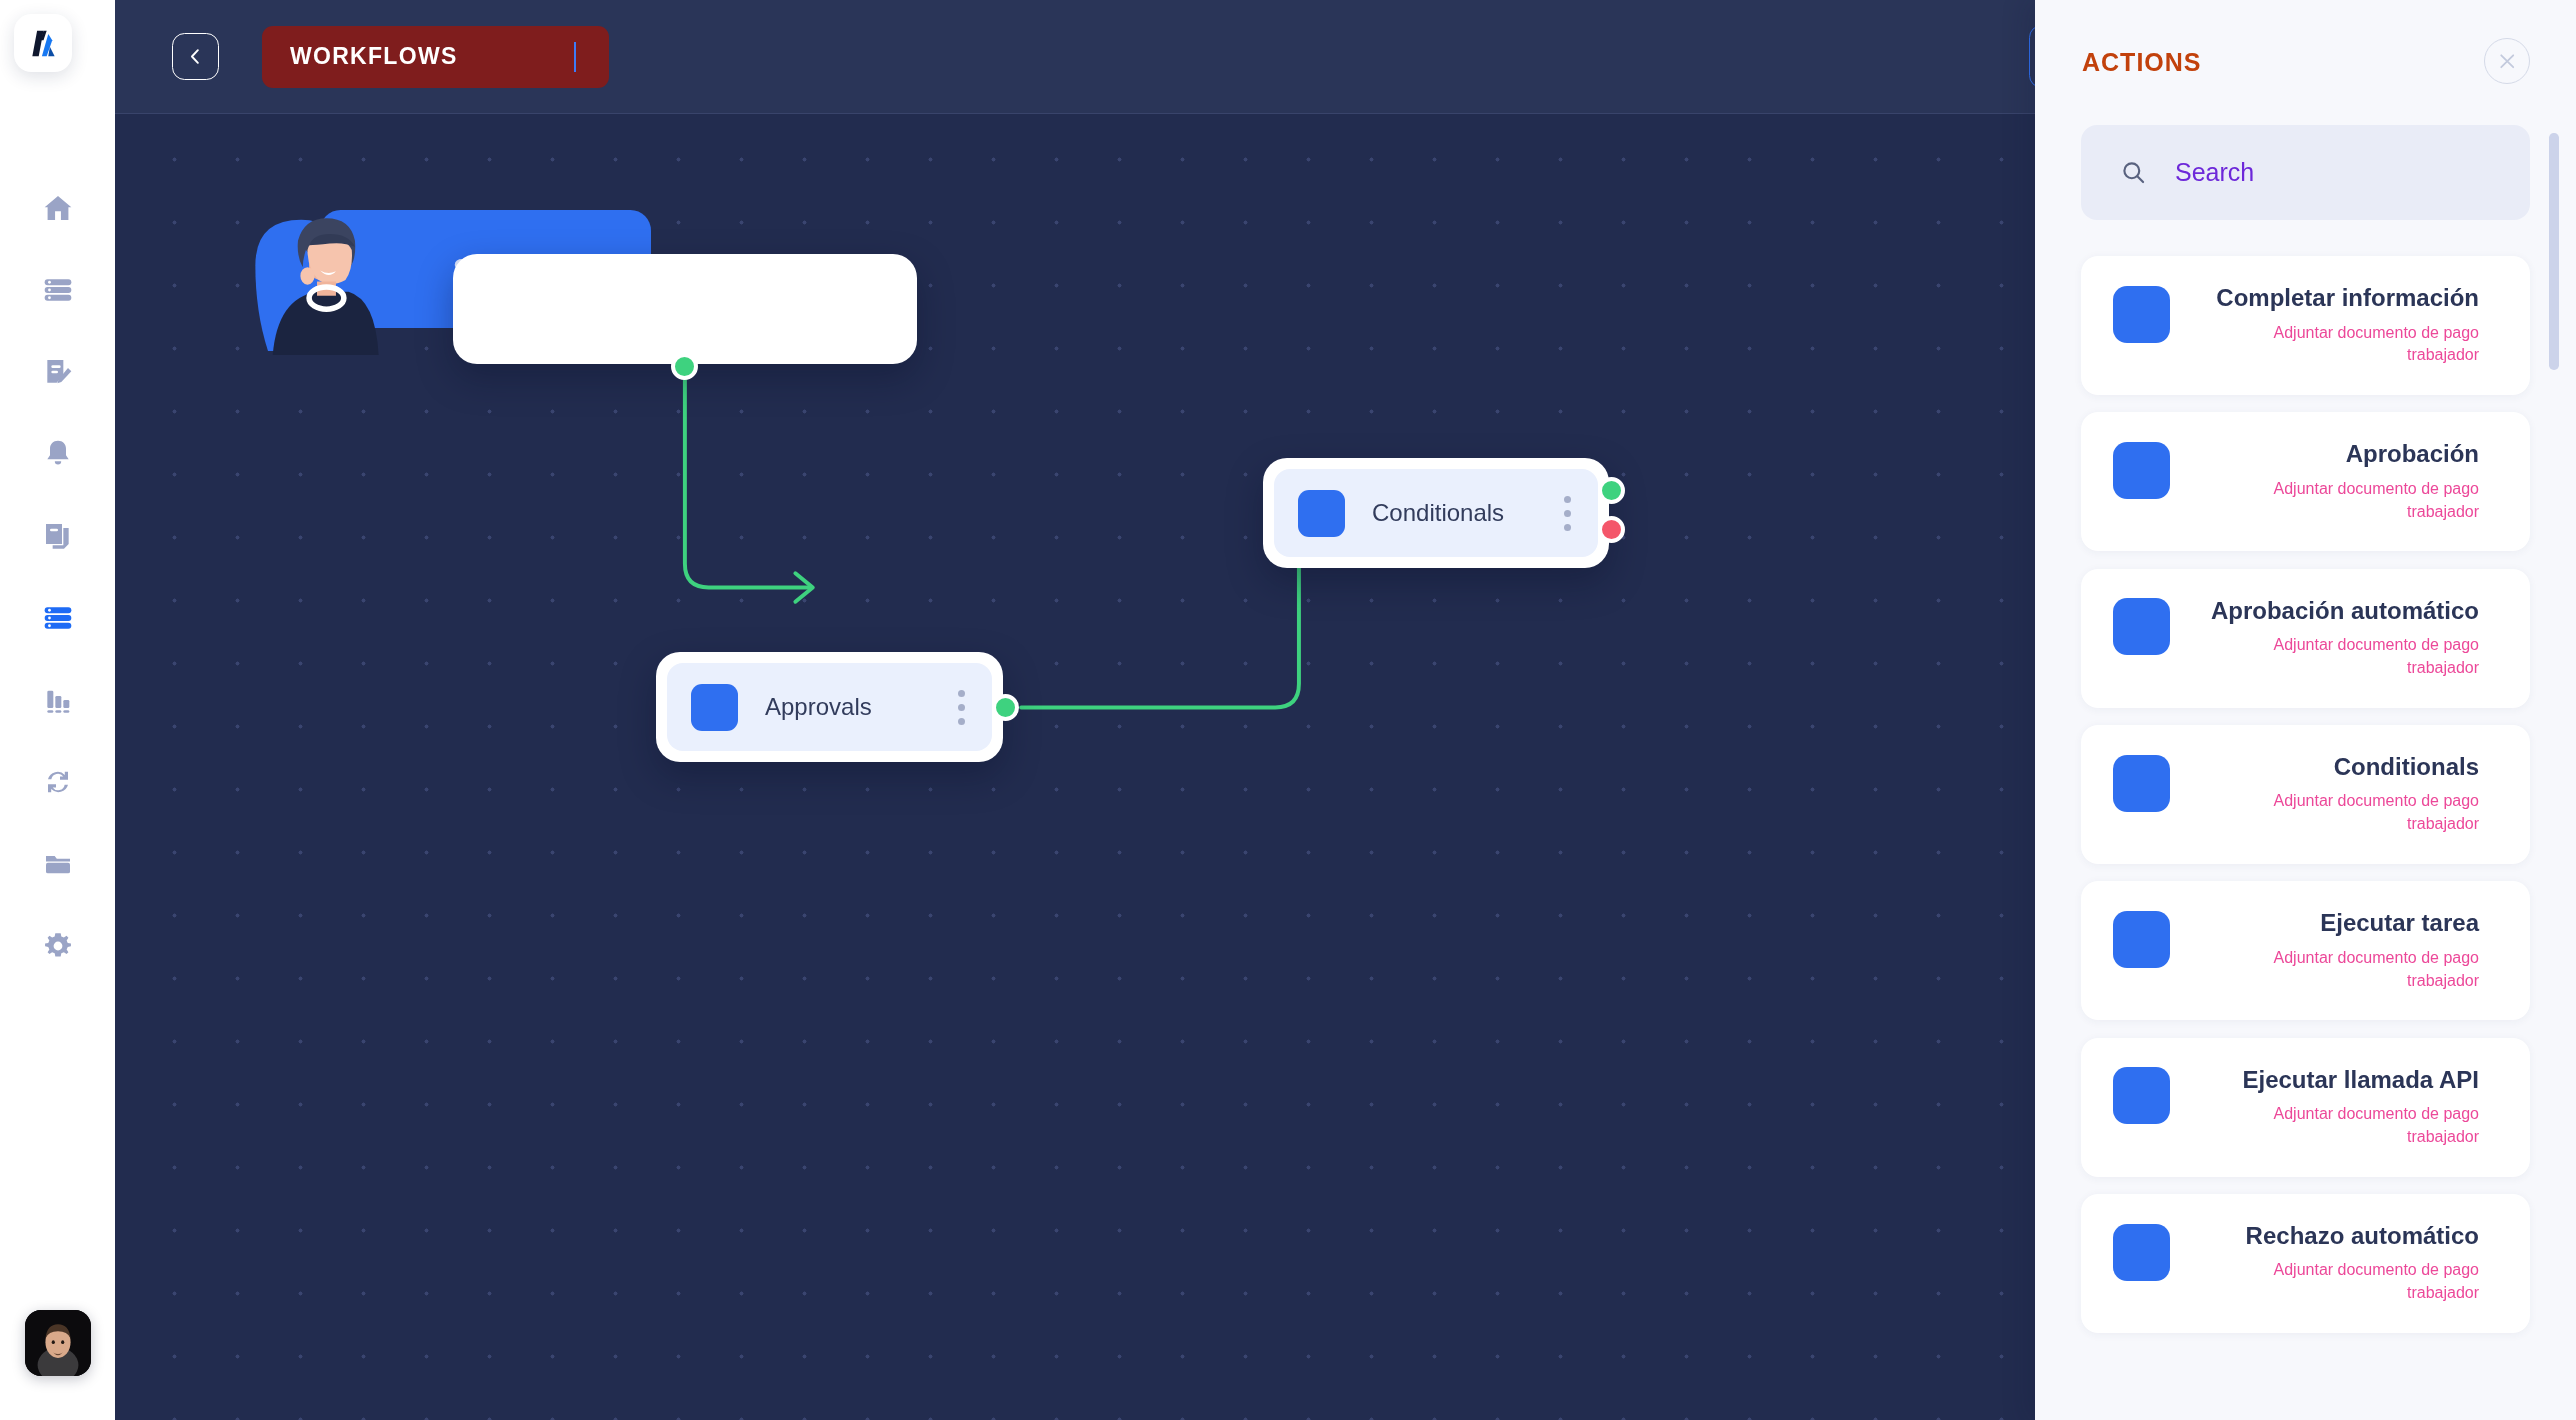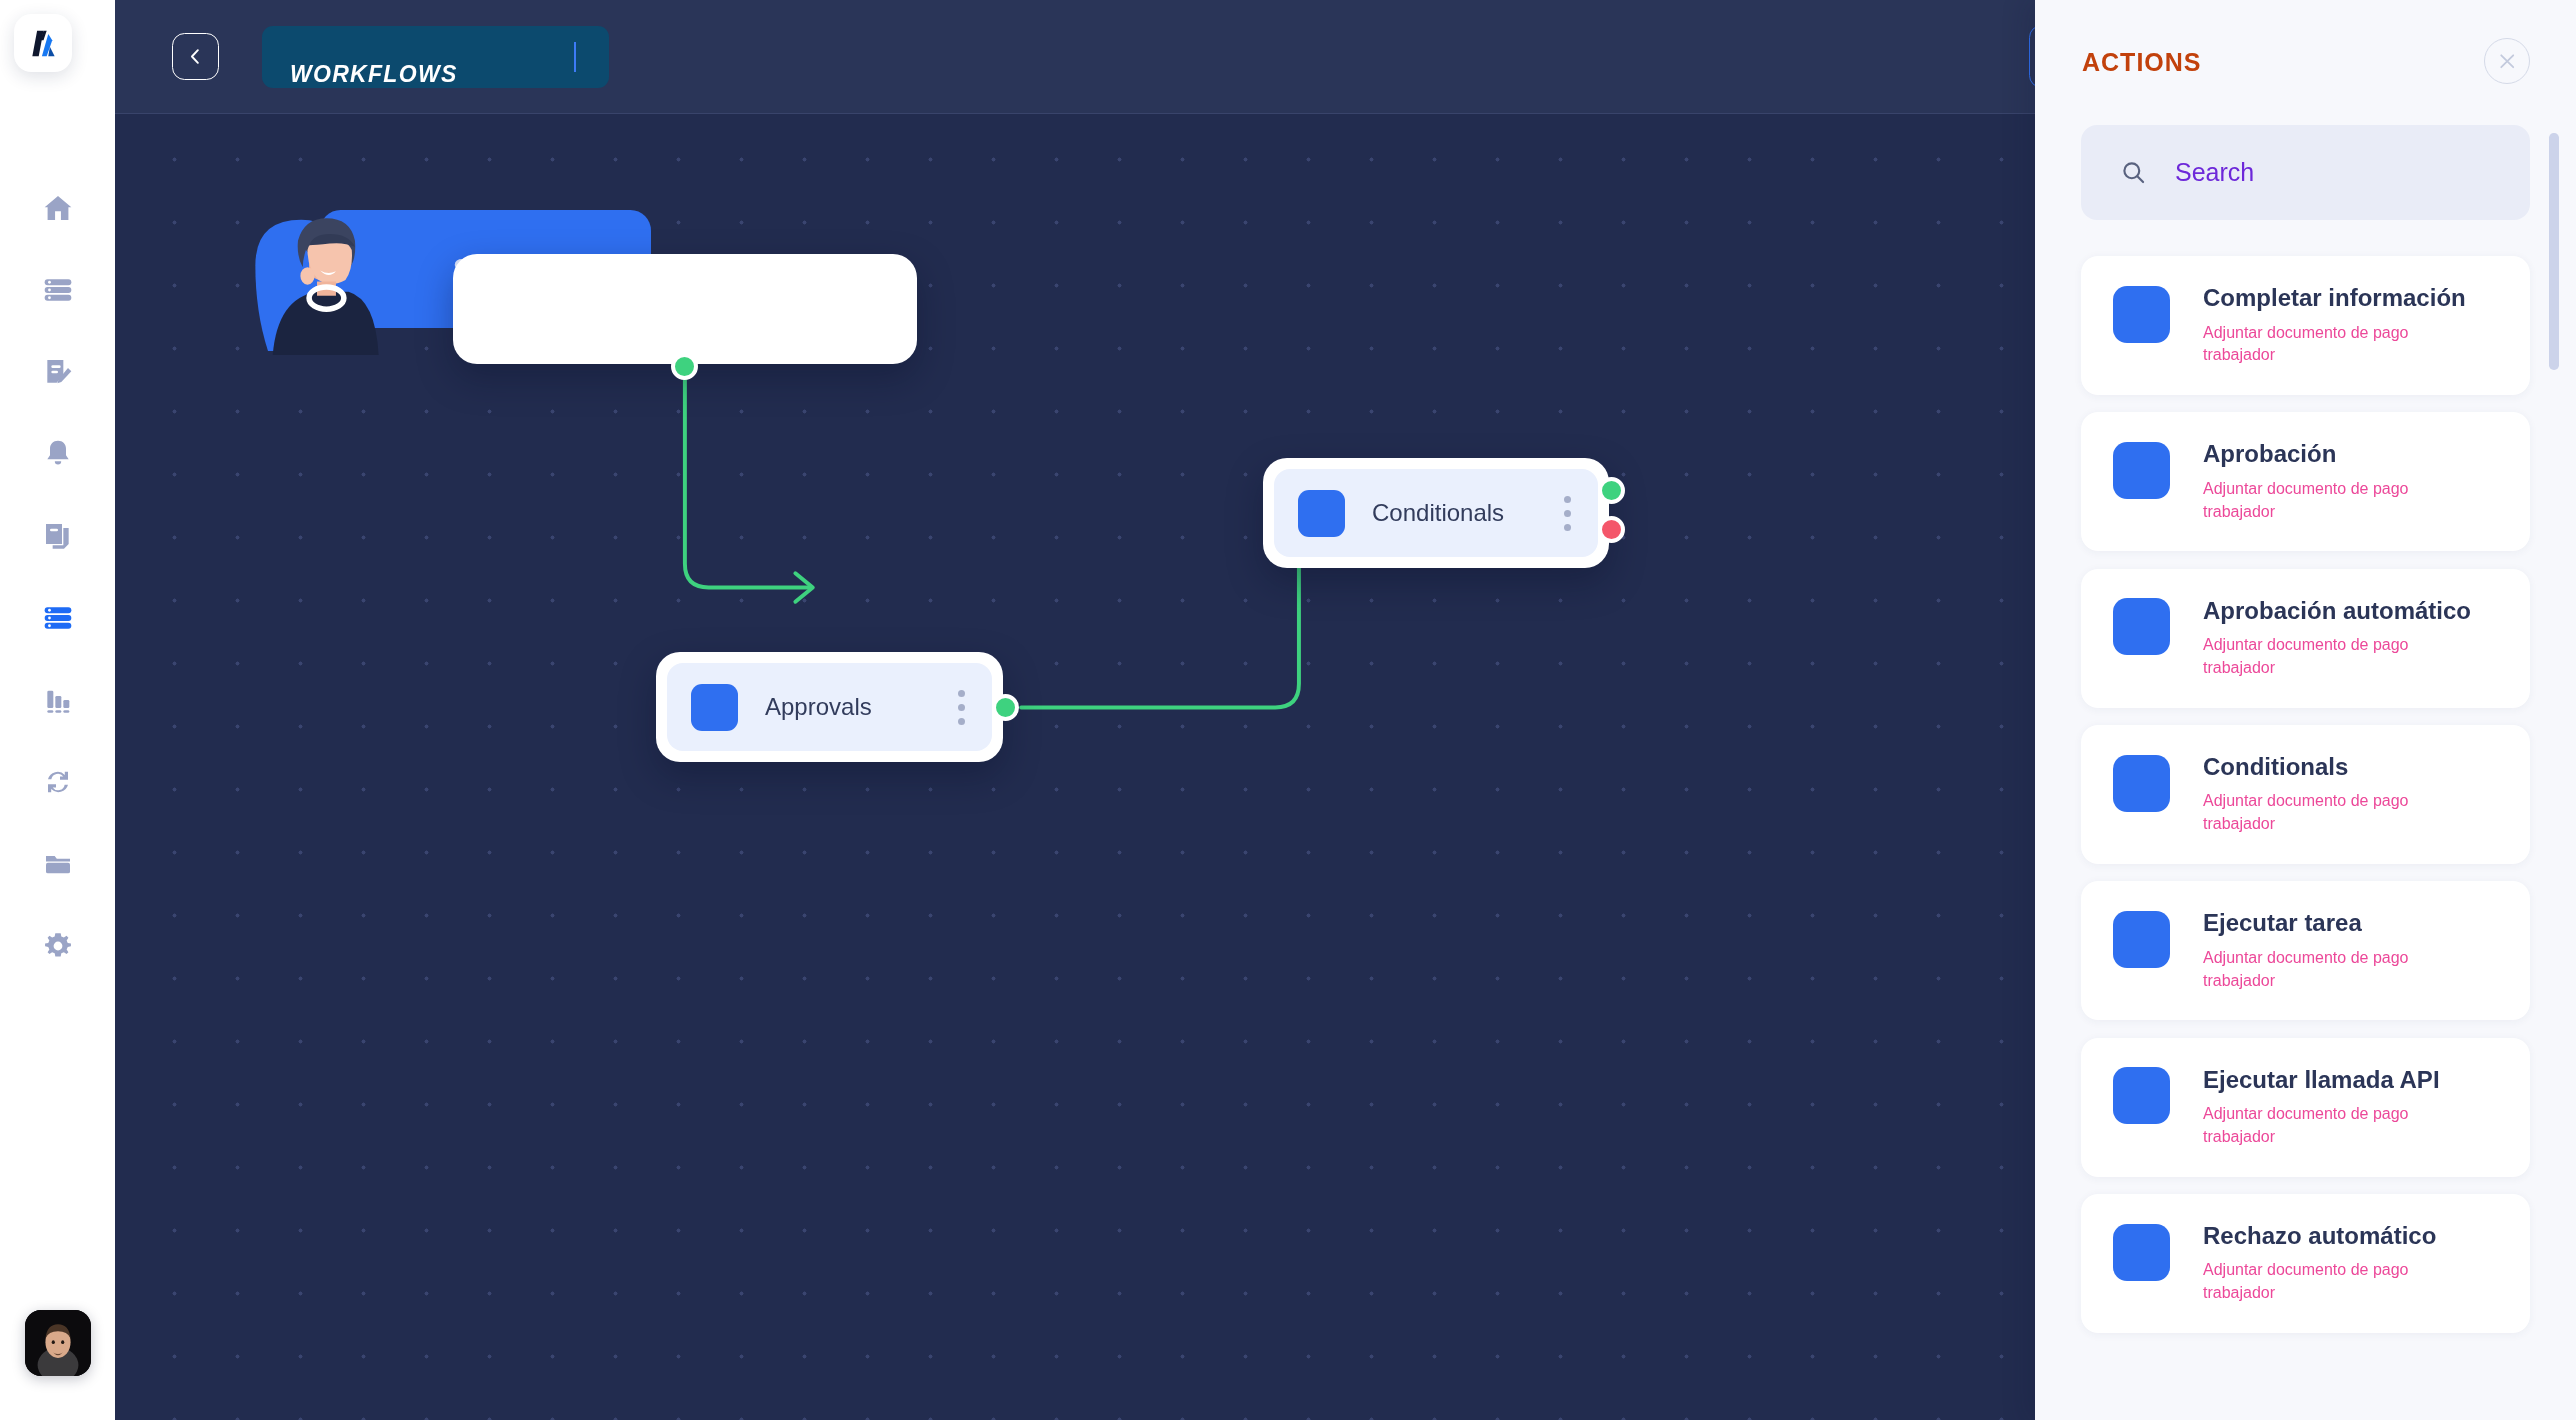--- a/index.html
+++ b/index.html
@@ -57,24 +57,24 @@
   .back-btn {
     margin-left: 57px;
     width: 47px; height: 47px; border-radius: 12.6px;
     border: 1.6px solid #ffffff; background: transparent;
     display: flex; align-items: center; justify-content: center;
     cursor: pointer; flex: none;
   }
   .title-input {
     margin-left: 43px;
     width: 347px; height: 62px;
-    border-radius: 11px; background: #0c4a6e;
-    display: flex; align-items: flex-end;
+    border-radius: 11px; background: #7f1d1d;
+    display: flex; align-items: center;
     padding: 0 28px;
-    position: relative; cursor: text; flex: none; font-style: italic;
+    position: relative; cursor: text; flex: none;
   }
   .title-input .txt {
     color: #ffffff; font-size: 23px; font-weight: 700;
     letter-spacing: 1.3px;
   }
   .title-caret {
     position: absolute; right: 33px; top: 16px;
     width: 2.4px; height: 30px; background: #3d7bf7;
   }
   .cancel-btn {
@@ -179,20 +179,21 @@
     cursor: text;
   }
   .search-box .ph {
     margin-left: 28px; color: #6d28d9; font-size: 25px;
   }
   .panel-list {
     position: absolute; left: 0; top: 237px;
     width: 541px; height: 1184px;
     padding: 19px 46px 0 46px;
     overflow: hidden;
+    text-align: right;
   }
   .act-card {
     background: #ffffff; border-radius: 17.4px;
     margin-bottom: 17.4px;
     padding: 28px 35px 28px 32px;
     display: flex; align-items: flex-start;
     box-shadow: 0 1.6px 8px rgba(40,50,90,0.05);
     cursor: pointer;
   }
   .act-sq { width: 57px; height: 57px; border-radius: 14px; background: #2f6ff0; flex: none; margin-top: 1.6px; }

